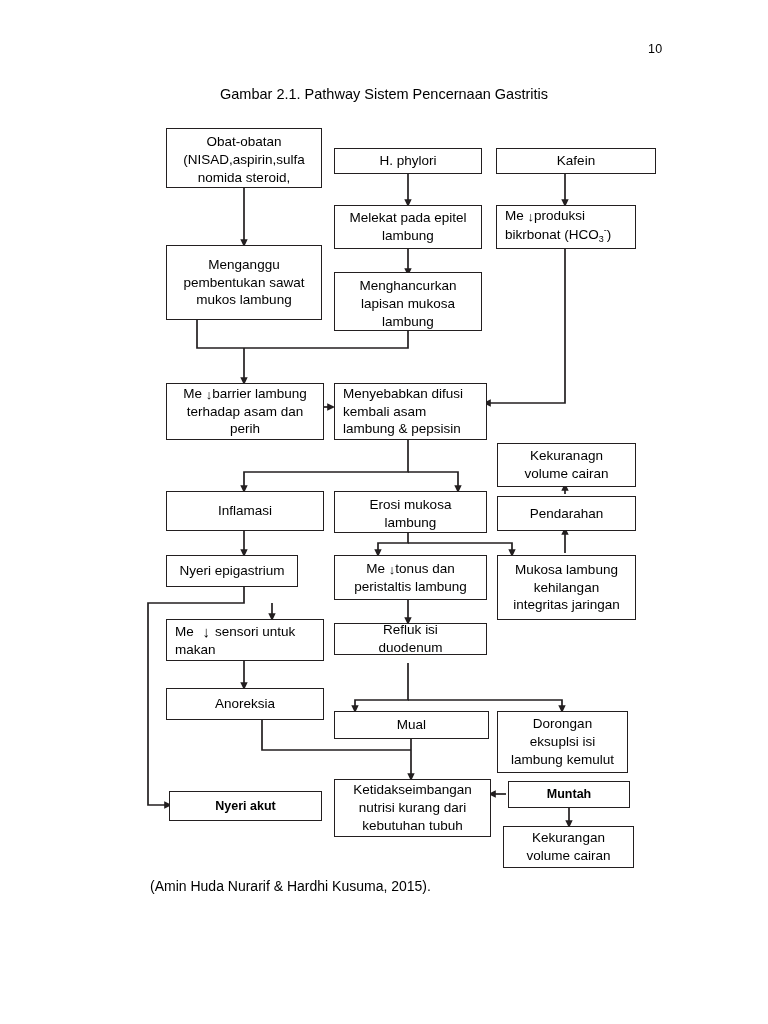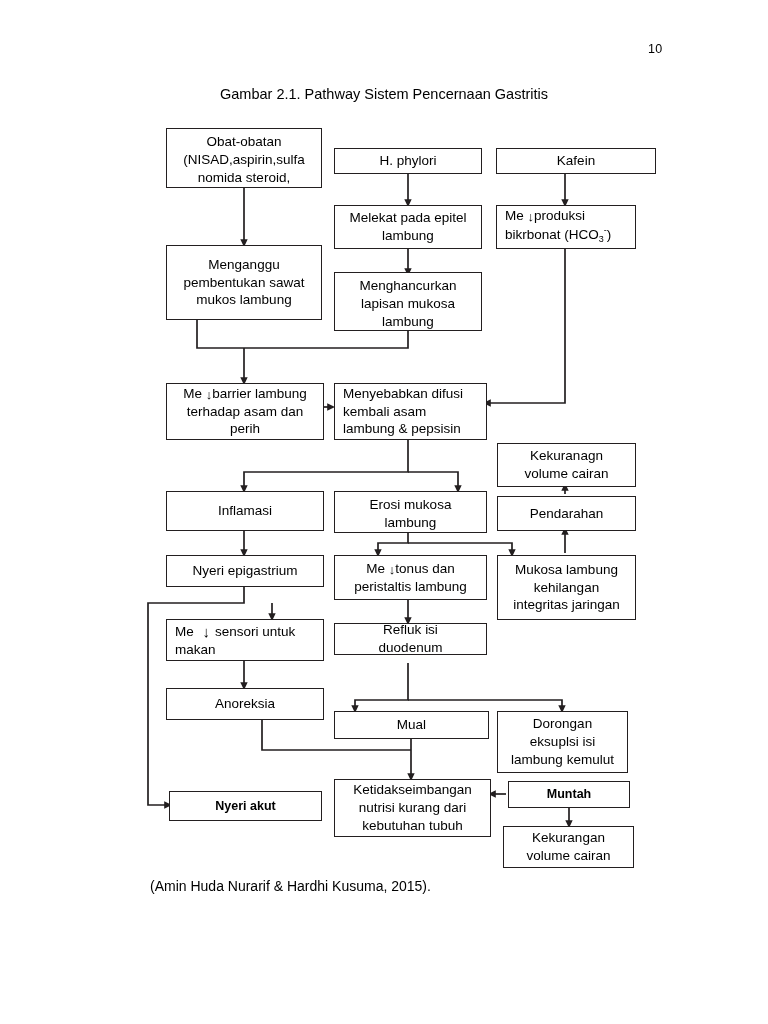--- a/index.html
+++ b/index.html
@@ -202,21 +202,21 @@
 
   <div class="node clip" style="left:334px;top:491px;width:153px;height:42px;">
     <span class="inner" style="white-space:pre-line;">Erosi mukosa
 lambung</span>
   </div>
 
   <div class="node" style="left:497px;top:496px;width:139px;height:35px;">
     <span class="inner">Pendarahan</span>
   </div>
 
-  <div class="node" style="left:166px;top:555px;width:158px;height:32px;">
+  <div class="node" style="left:166px;top:555px;width:132px;height:32px;">
     <span class="inner">Nyeri epigastrium</span>
   </div>
 
   <div class="node" style="left:334px;top:555px;width:153px;height:45px;">
     <div class="inner">
       <span>Me</span>
       <span class="dn">↓</span><span style="white-space:pre-line;">tonus dan
 peristaltis lambung</span>
     </div>
   </div>

